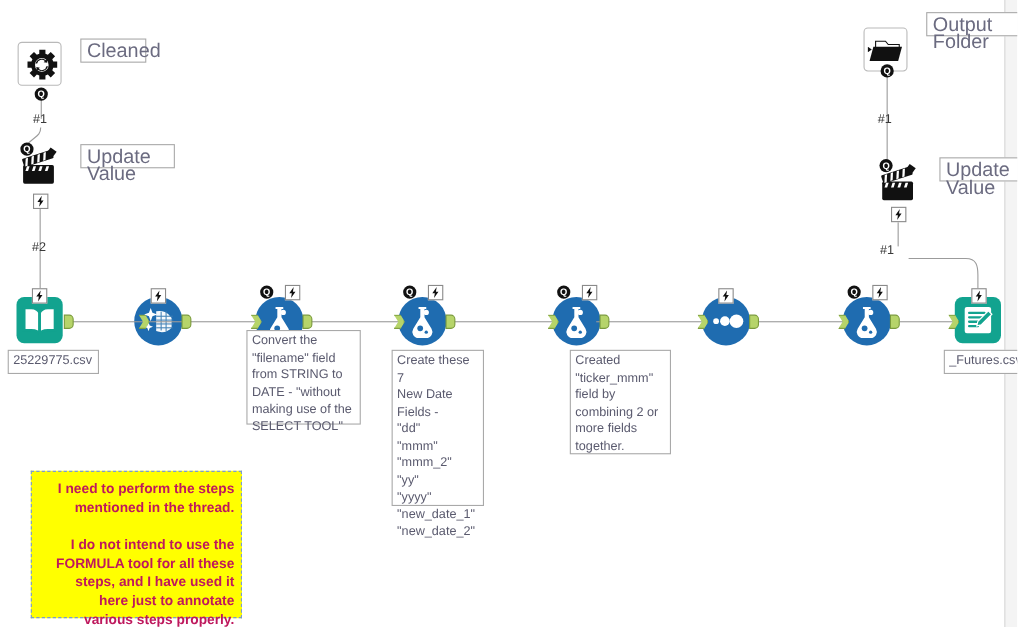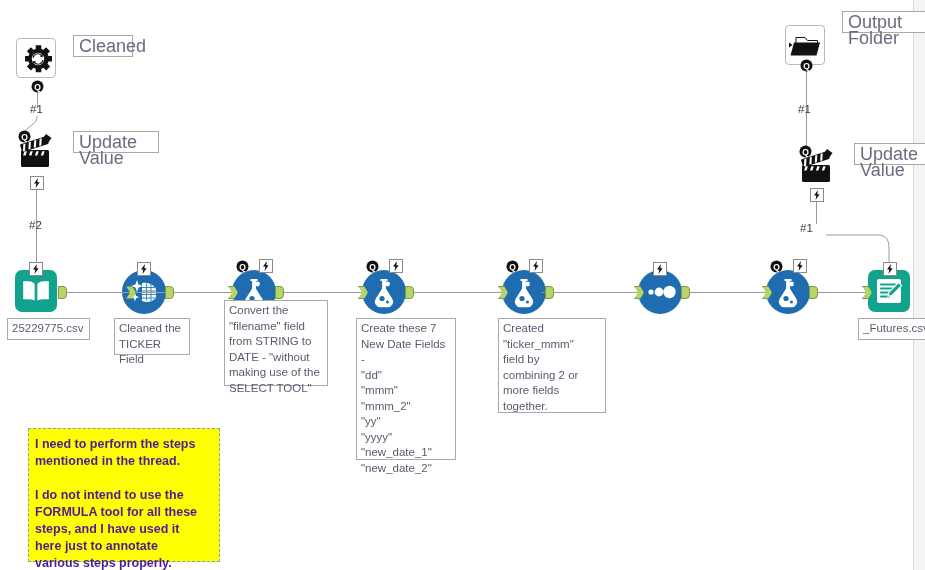--- a/index.html
+++ b/index.html
@@ -46,25 +46,25 @@
     line-height: 16px;
     padding: 2px 5px;
     margin-left: 14px;
   }
   
   .comment-box {
     position: absolute;
     box-sizing: border-box;
     background: #ffff00;
     border: 1px dashed #7b9bd0;
-    color: #4c1d95;
+    color: #be185d;
     font-size: 12.5px;
     font-weight: bold;
     line-height: 17px;
-    text-align: left;
+    text-align: right;
     padding: 7px 6px;
     white-space: pre-line;
     font-family: "Liberation Sans", sans-serif;
   }
   
   .tool {
     position: absolute;
     width: 44px;
     height: 44px;
   }
@@ -334,22 +334,20 @@
         </g>
       </svg>
     </span>
   </div>
   <div class="badge-lightning" style="left:137px; top:262px;">
     <svg width="12" height="12" viewBox="0 0 12 12">
         <path d="M7,1 L3,6.6 h2.3 L4.6,11 L8.6,5.2 H6.3 z" fill="#111"></path>
       </svg>
   </div>
   <div class="nub-out" style="left:165px; top:286px;"></div>
-  <div class="annot" style="left:114px; top:318px; width:76px; height:37px;">Cleaned the
-TICKER Field</div>
 
   <div class="nub-in" style="left:228px; top:286px;"></div>
   <div class="tool" style="left:232px; top:270px;">
     <div class="round-blue" style="position:absolute;left:0;top:0;"></div>
     <span class="glyph">
       <svg width="44" height="44" viewBox="0 0 44 44">
         <g fill="#ffffff">
           <path d="M18.5,9 h7 v2 h-1.6 v7.4 l6.4,10.4 a5.6,5.6 0 0 1 -4.8,8.5 h-7 a5.6,5.6 0 0 1 -4.8,-8.5 l6.4,-10.4 V11 h-1.6 z"></path>
         </g>
         <circle cx="25.5" cy="14" r="2.4" fill="#ffffff"></circle>
@@ -396,21 +394,21 @@
         <circle cx="6.5" cy="6.5" r="6" fill="#111"></circle>
         <text x="6.5" y="9.6" font-size="8.5" font-family="'Liberation Sans',sans-serif" font-weight="bold" fill="#fff" text-anchor="middle">Q</text>
       </svg>
   </span>
   <div class="badge-lightning" style="left:389px; top:259px;">
     <svg width="12" height="12" viewBox="0 0 12 12">
         <path d="M7,1 L3,6.6 h2.3 L4.6,11 L8.6,5.2 H6.3 z" fill="#111"></path>
       </svg>
   </div>
   <div class="nub-out" style="left:405px; top:286px;"></div>
-  <div class="annot" style="left:356px; top:318px; width:100px; height:142px;">Create these 7
+  <div class="annot" style="left:356px; top:318px; width:84px; height:142px;">Create these 7
 New Date Fields -
 "dd"
 "mmm"
 "mmm_2"
 "yy"
 "yyyy"
 "new_date_1"
 "new_date_2"</div>
 
   <div class="nub-in" style="left:498px; top:286px;"></div>
@@ -432,21 +430,21 @@
         <circle cx="6.5" cy="6.5" r="6" fill="#111"></circle>
         <text x="6.5" y="9.6" font-size="8.5" font-family="'Liberation Sans',sans-serif" font-weight="bold" fill="#fff" text-anchor="middle">Q</text>
       </svg>
   </span>
   <div class="badge-lightning" style="left:529px; top:259px;">
     <svg width="12" height="12" viewBox="0 0 12 12">
         <path d="M7,1 L3,6.6 h2.3 L4.6,11 L8.6,5.2 H6.3 z" fill="#111"></path>
       </svg>
   </div>
   <div class="nub-out" style="left:545px; top:286px;"></div>
-  <div class="annot" style="left:498px; top:318px; width:108px; height:95px;">Created
+  <div class="annot" style="left:518px; top:318px; width:92px; height:95px;">Created
 "ticker_mmm"
 field by
 combining 2 or
 more fields
 together.</div>
 
   <div class="nub-in" style="left:634px; top:286px;"></div>
   <div class="tool" style="left:638px; top:270px;">
     <div class="round-blue" style="position:absolute;left:0;top:0;"></div>
     <span class="glyph">

